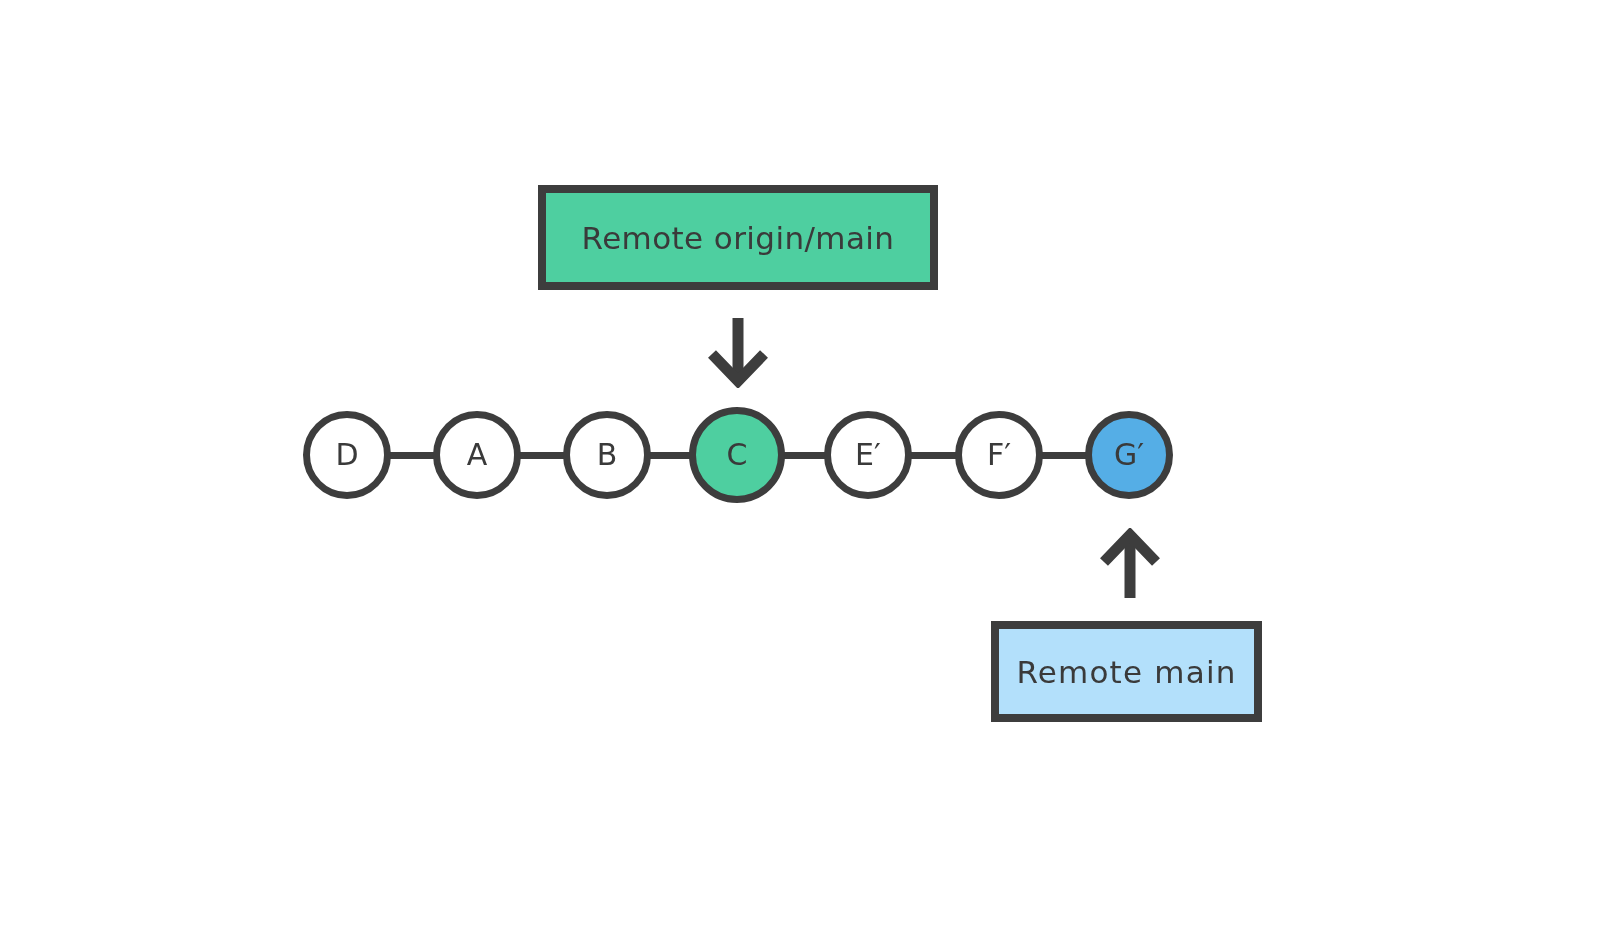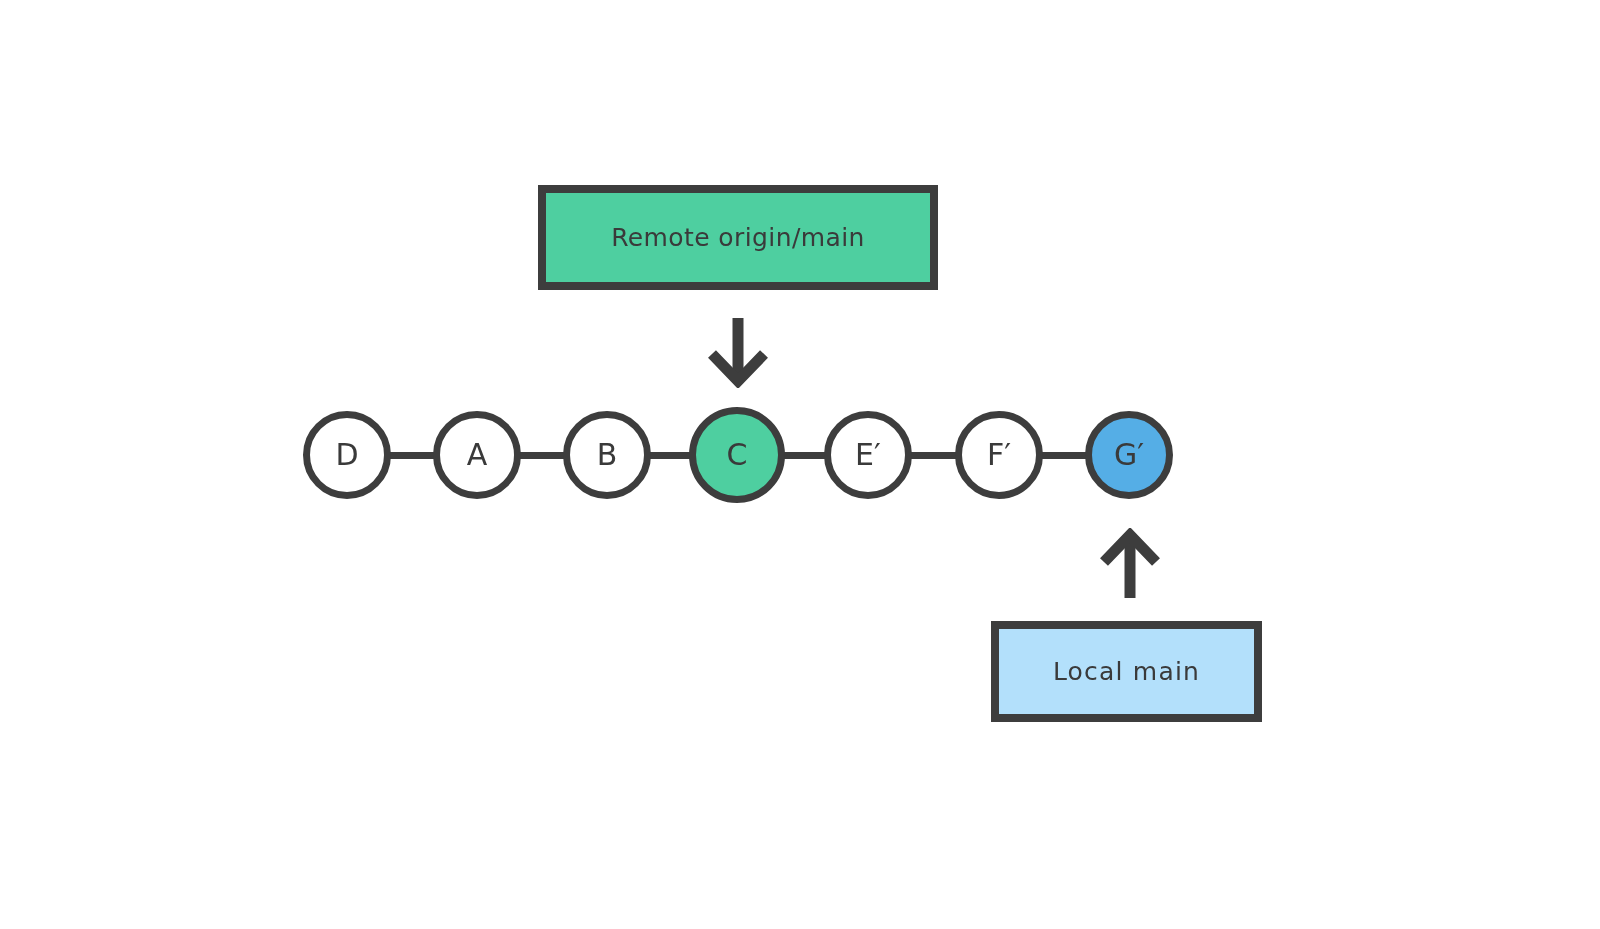--- a/index.html
+++ b/index.html
@@ -27,21 +27,21 @@
   .label-box {
     position: absolute;
     box-sizing: border-box;
     border: 8px solid #3d3d3d;
     display: flex;
     align-items: center;
     justify-content: center;
   }
   .label-box .box-text {
     color: #3a3a3a;
-    font-size: 25px;
+    font-size: 31px;
     font-weight: 400;
     letter-spacing: 0.4px;
     white-space: nowrap;
   }
 
   #remote-box {
     left: 538px;
     top: 185px;
     width: 400px;
     height: 105px;
@@ -142,16 +142,16 @@
   <div class="commit-node accent-blue" style="left:1085px; top:411px; width:88px; height:88px;">
     <span class="node-label">G′</span>
   </div>
 
   <svg class="arrow-svg" id="arrow-up" style="left:1092px; top:528px;" width="76" height="72" viewBox="0 0 76 72">
     <line x1="38" y1="70" x2="38" y2="10" stroke="#3d3d3d" stroke-width="11" stroke-linecap="butt"></line>
     <polyline points="12,34 38,7 64,34" fill="none" stroke="#3d3d3d" stroke-width="11" stroke-linejoin="miter" stroke-linecap="butt"></polyline>
   </svg>
 
   <div id="local-box" class="label-box">
-    <span class="box-text">Local main</span>
+    <span class="box-text">Remote main</span>
   </div>
 
 </div>
 
 </body></html>

